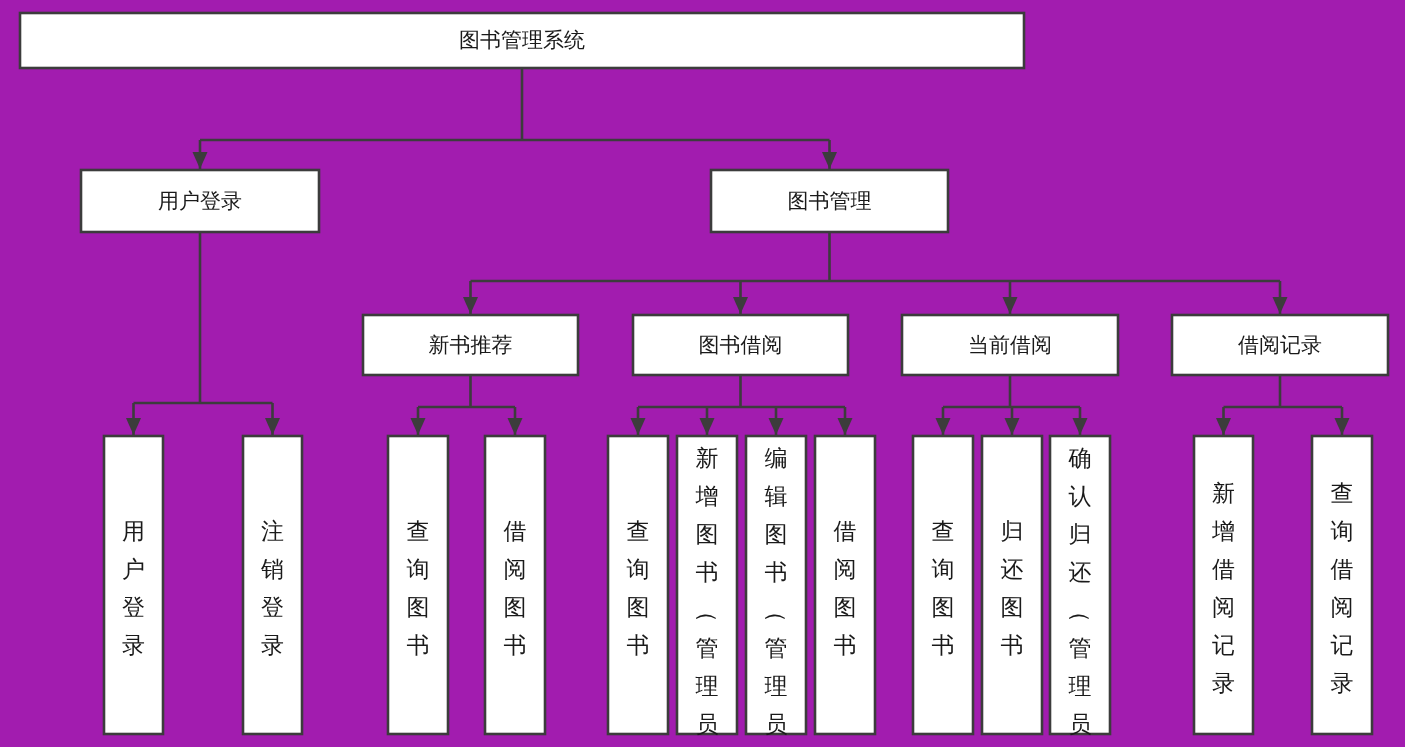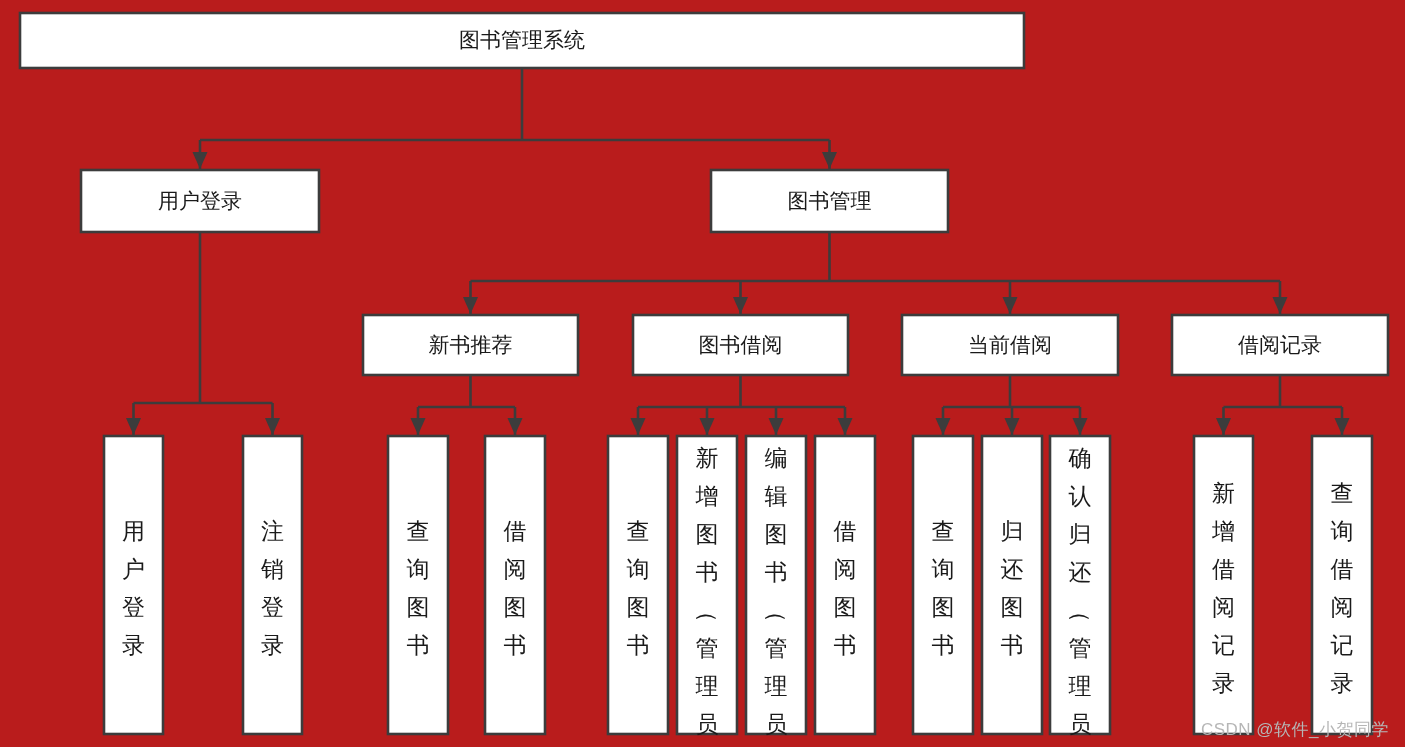--- a/index.html
+++ b/index.html
@@ -4,21 +4,21 @@
 <style>
   html, body {
     margin: 0;
     padding: 0;
     background: #ffffff;
   }
   #page {
     position: relative;
     width: 1405px;
     height: 747px;
-    background: #b91c1c;
+    background: #a21caf;
     font-family: "Liberation Sans", "DejaVu Sans", sans-serif;
     overflow: hidden;
   }
   svg#diagram {
     position: absolute;
     left: 0;
     top: 0;
     width: 1405px;
     height: 747px;
   }
@@ -256,15 +256,14 @@
           <text class="node-label-vertical" x="1342" y="500.64">查</text>
           <text class="node-label-vertical" x="1342" y="538.64">询</text>
           <text class="node-label-vertical" x="1342" y="576.64">借</text>
           <text class="node-label-vertical" x="1342" y="614.64">阅</text>
           <text class="node-label-vertical" x="1342" y="652.64">记</text>
           <text class="node-label-vertical" x="1342" y="690.64">录</text>
         </g>
       </g>
   </svg>
 
-  <div class="watermark">CSDN @软件_小贺同学</div>
 
 </div>
 
 </body></html>

